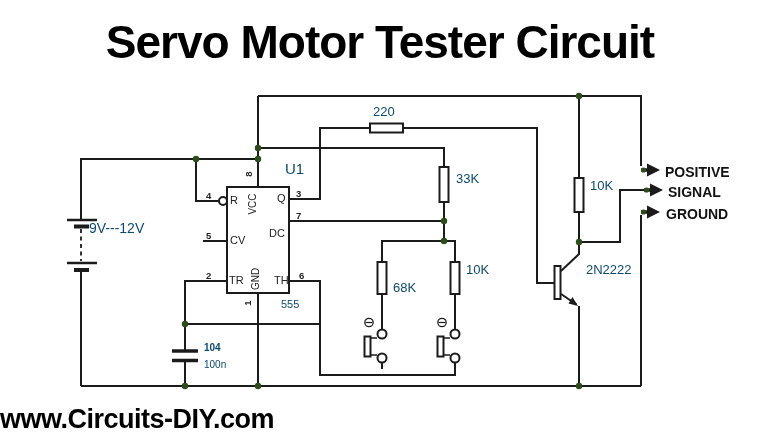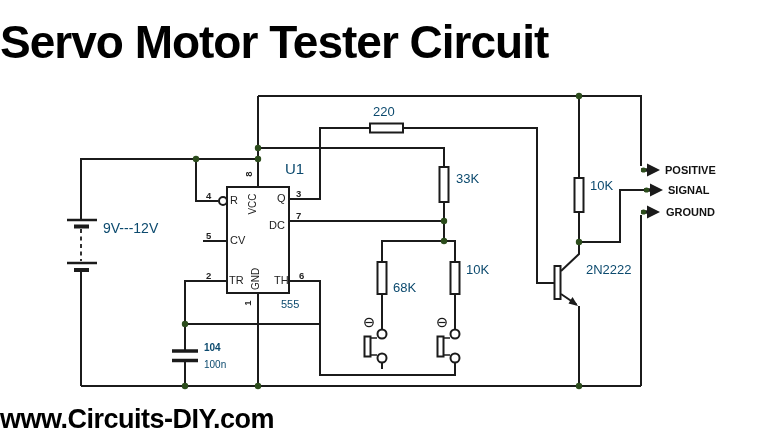--- a/index.html
+++ b/index.html
@@ -1,33 +1,33 @@
 <!DOCTYPE html>
 <html style="--wire: #1b1b1b; --junction-dot: #2c4c1c; --background: #ffffff; --text: #000000;"><head>
 <meta charset="utf-8">
 <style>
   :root{
     --wire:#1b1b1b; --junction-dot:#2c4c1c; --background:#ffffff; --text:#000000;
   }
   html,body{margin:0;padding:0;}
   body{background:var(--background);font-family:"Liberation Sans",sans-serif;}
   .stage{position:relative;width:768px;height:445px;background:var(--background);overflow:hidden;}
-  .title{position:absolute;left:0;top:16px;width:720px;text-align:left;
-         font-size:46px;font-weight:bold;letter-spacing:-1px;color:var(--text);line-height:1.15;}
+  .title{position:absolute;left:0;top:16px;width:720px;text-align:center;
+         font-size:46px;font-weight:bold;letter-spacing:-1px;color:var(--text);line-height:1.15;padding-left:20px;}
   .footer{position:absolute;left:0;top:404px;width:766px;text-align:left;
           font-size:27px;font-weight:bold;letter-spacing:-0.5px;color:var(--text);}
   .lbl{position:absolute;color:#0c4a6e;font-size:13px;line-height:1;white-space:nowrap;}
   .pin-name{font-size:11px;color:#222;}
   .pin-num{font-size:9.5px;font-weight:bold;color:#222;}
   .rot{transform:translate(-50%,-50%) rotate(-90deg);transform-origin:center;}
   .ref{font-size:15px;}
   .part{font-size:11px;}
   .small-bold{font-weight:normal;font-size:10px;}
   .cap-code{font-weight:bold;font-size:10px;}
-  .out-lbl{font-size:11px;font-weight:bold;color:#111;}
+  .out-lbl{font-size:14px;font-weight:bold;color:#111;}
   svg{position:absolute;left:0;top:0;}
   .w{stroke:var(--wire);fill:none;stroke-width:2;}
   .comp{fill:#fff;stroke:var(--wire);stroke-width:2;}
   .dot{fill:var(--junction-dot);stroke:none;}
   .arrowfill{fill:var(--wire);stroke:none;}
 </style>
 </head>
 <body>
 
 <div class="stage">
@@ -166,37 +166,37 @@
       <circle class="dot" cx="258" cy="386" r="3.2"></circle>
       <circle class="dot" cx="579" cy="386" r="3.2"></circle>
     </g>
   </svg>
 
   <span class="lbl ref" style="left:285px;top:161px">U1</span>
   <span class="lbl part" style="left:281px;top:299px">555</span>
 
   <span class="lbl pin-name" style="left:230px;top:195px">R</span>
   <span class="lbl pin-name" style="left:277px;top:193px">Q</span>
-  <span class="lbl pin-name" style="left:269px;top:220px">DC</span>
+  <span class="lbl pin-name" style="left:269px;top:228px">DC</span>
   <span class="lbl pin-name" style="left:230px;top:235px">CV</span>
   <span class="lbl pin-name" style="left:229px;top:275px">TR</span>
   <span class="lbl pin-name" style="left:274px;top:275px">TH</span>
   <span class="lbl pin-name rot" style="left:253px;top:204px;font-size:10px">VCC</span>
   <span class="lbl pin-name rot" style="left:256px;top:279px;font-size:10px">GND</span>
 
   <span class="lbl pin-num" style="left:206px;top:191px">4</span>
   <span class="lbl pin-num rot" style="left:249px;top:174px">8</span>
   <span class="lbl pin-num" style="left:296px;top:189px">3</span>
   <span class="lbl pin-num" style="left:296px;top:211px">7</span>
   <span class="lbl pin-num" style="left:206px;top:231px">5</span>
   <span class="lbl pin-num" style="left:206px;top:271px">2</span>
   <span class="lbl pin-num" style="left:299px;top:271px">6</span>
   <span class="lbl pin-num rot" style="left:248px;top:303px">1</span>
 
-  <span class="lbl" style="left:103px;top:221px;font-size:14px">9V---12V</span>
+  <span class="lbl" style="left:89px;top:221px;font-size:14px">9V---12V</span>
   <span class="lbl" style="left:373px;top:105px">220</span>
   <span class="lbl" style="left:456px;top:172px">33K</span>
   <span class="lbl" style="left:393px;top:281px">68K</span>
   <span class="lbl" style="left:466px;top:263px">10K</span>
   <span class="lbl" style="left:590px;top:179px">10K</span>
   <span class="lbl cap-code" style="left:204px;top:343px">104</span>
   <span class="lbl small-bold" style="left:204px;top:360px">100n</span>
   <span class="lbl" style="left:586px;top:263px">2N2222</span>
 
   <span class="lbl out-lbl" style="left:665px;top:165px">POSITIVE</span>

